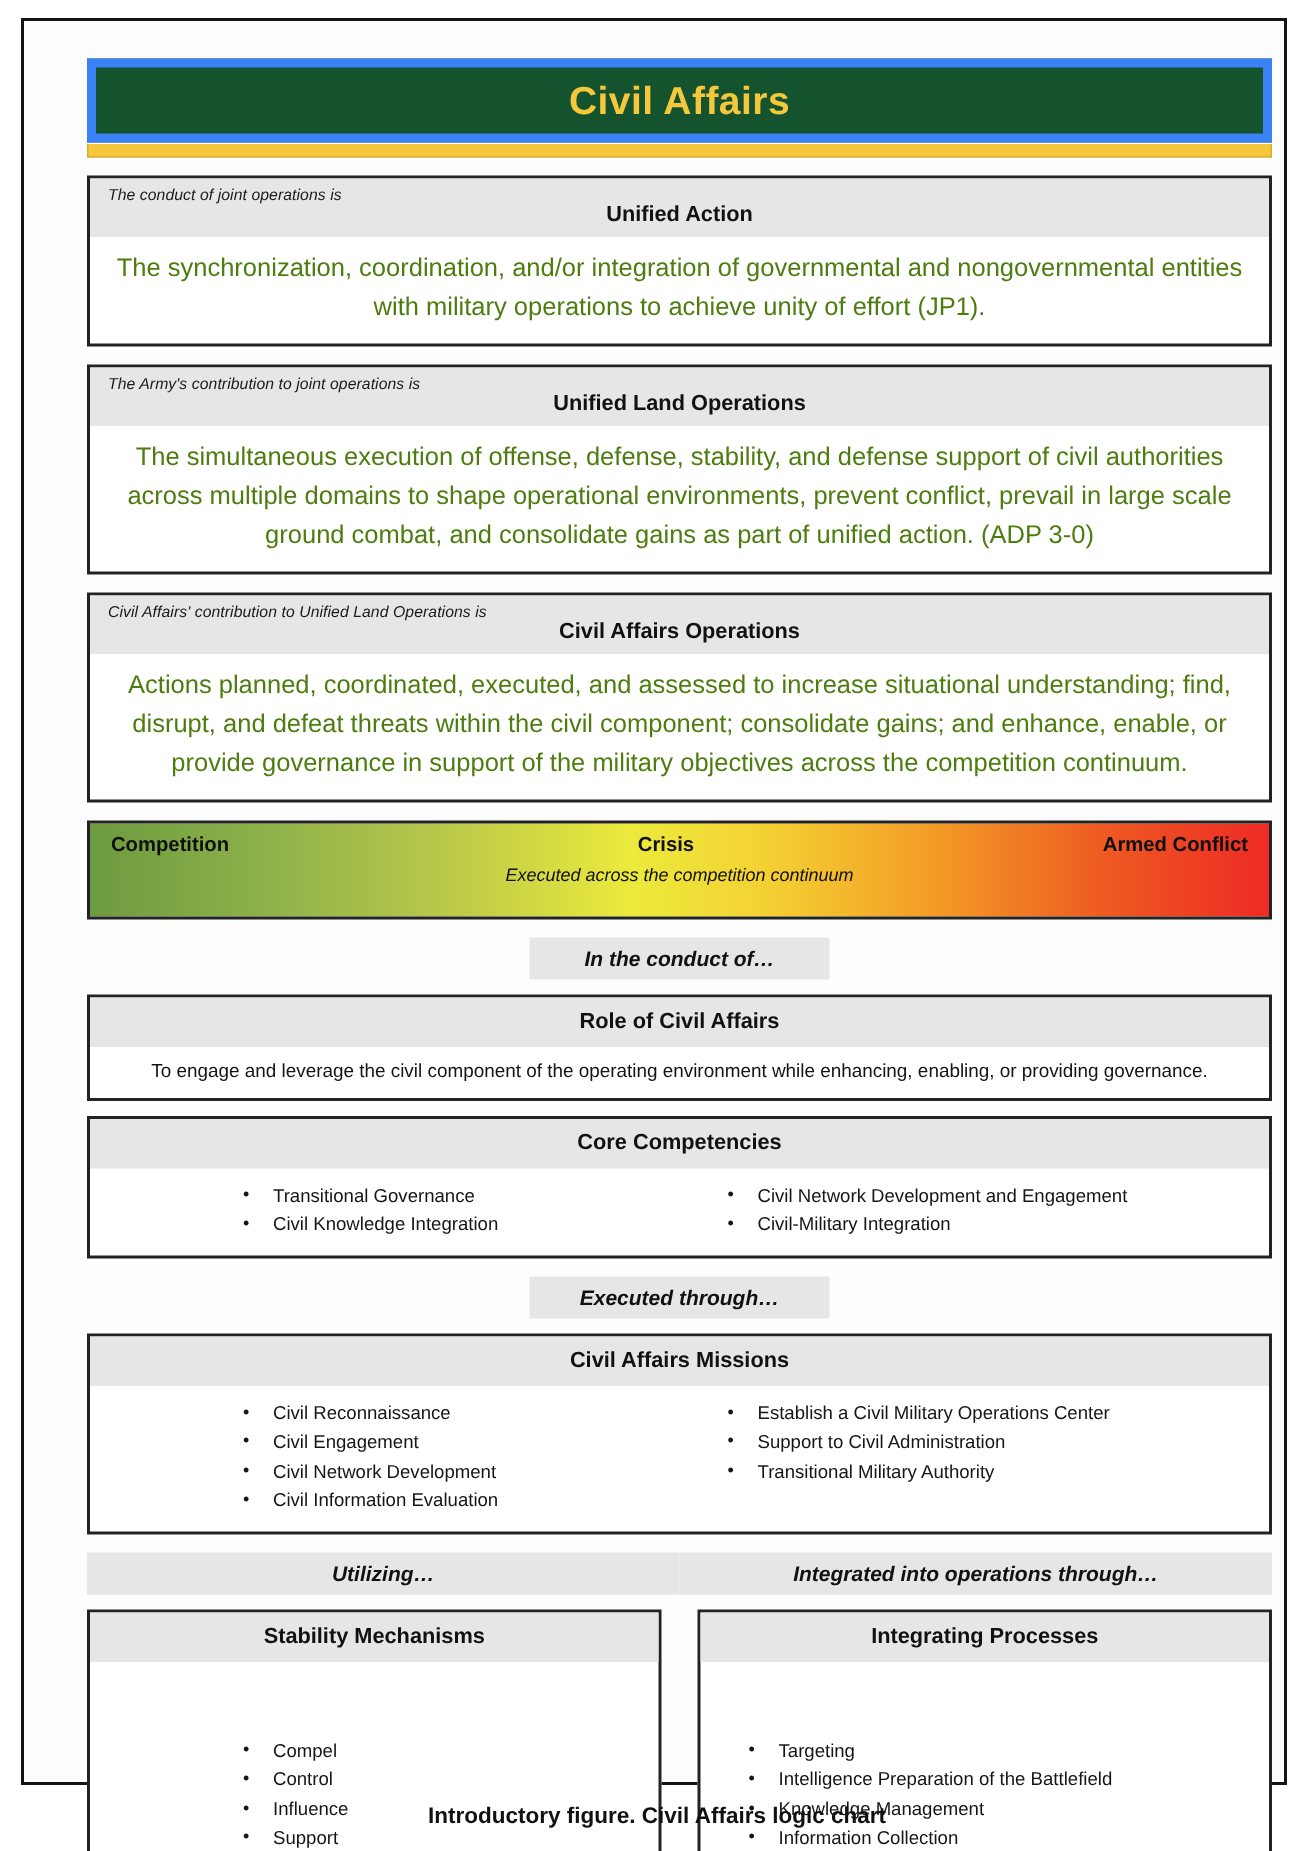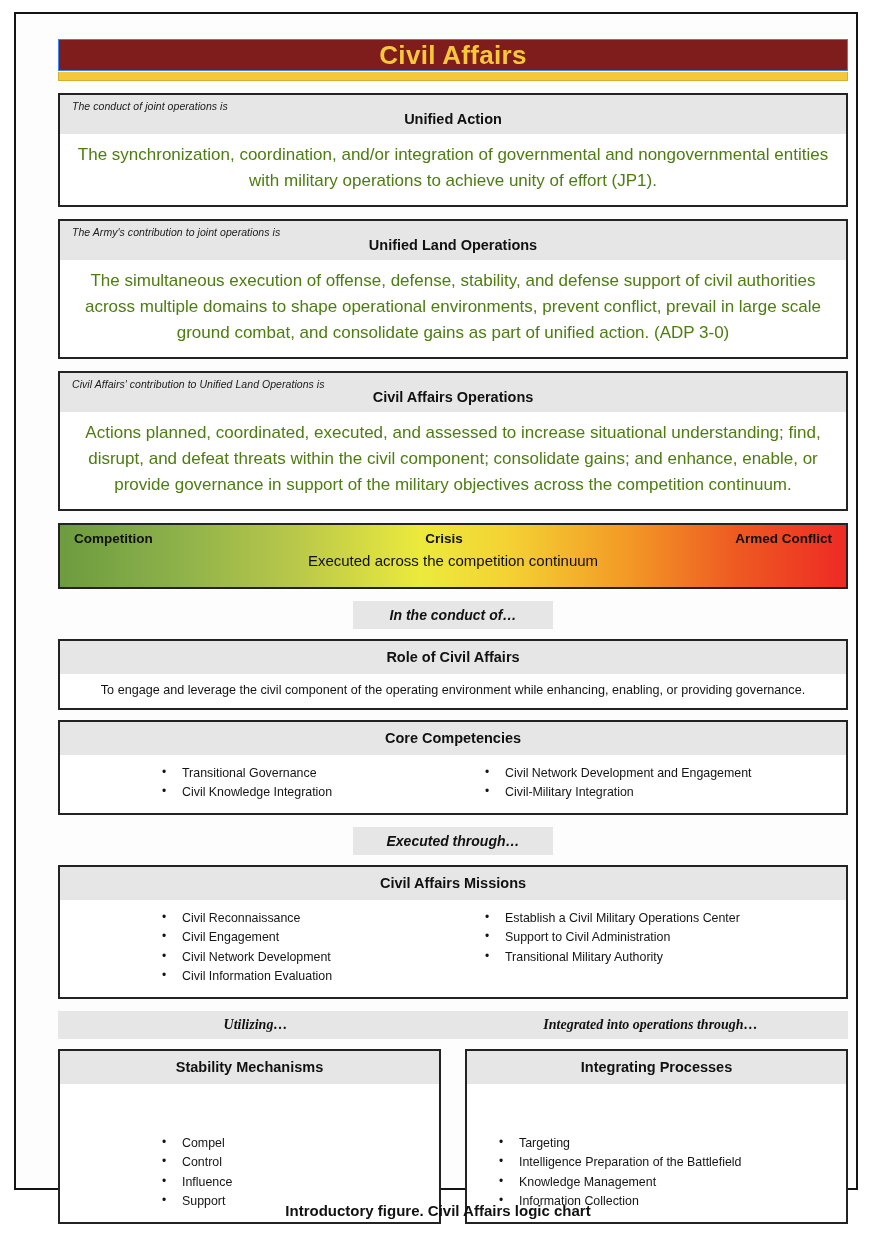--- a/index.html
+++ b/index.html
@@ -33,26 +33,26 @@
   .inner-wrap {
     position: absolute;
     left: 42px;
     top: 25px;
     width: 790px;
     right: 0;
   }
 
   
   .title-bar {
-    background: #7f1d1d;
-    height: 32px;
+    background: #14532d;
+    height: 56px;
     display: flex;
     align-items: center;
     justify-content: center;
-    border: 1px solid #3b82f6;
+    border: 6px solid #3b82f6;
   }
   .title-text {
     color: #F5C83B;
     font-size: 26px;
     font-weight: bold;
     letter-spacing: 0.3px;
   }
   .title-underbar {
     background: #F5C83B;
     height: 9px;
@@ -126,21 +126,22 @@
     font-size: 13.5px;
     font-weight: bold;
     color: #101010;
   }
   .continuum-sub {
     position: absolute;
     top: 27px;
     left: 0;
     right: 0;
     text-align: center;
-    font-size: 15px;
+    font-size: 12px;
+    font-style: italic;
     color: #101010;
   }
 
   
   .connector-row {
     margin-top: 12px;
     display: flex;
     justify-content: center;
   }
   .connector {
@@ -153,21 +154,20 @@
     color: #111111;
     min-width: 200px;
   }
 
   .connector-row.split {
     justify-content: space-between;
   }
   .connector.half {
     width: 447px;
     min-width: 0;
-    font-family: Liberation Serif, serif;
   }
 
   
   .section {
     border: 2px solid #232323;
     background: #ffffff;
     margin-top: 10px;
   }
   .section-head {
     background: #e6e6e6;

